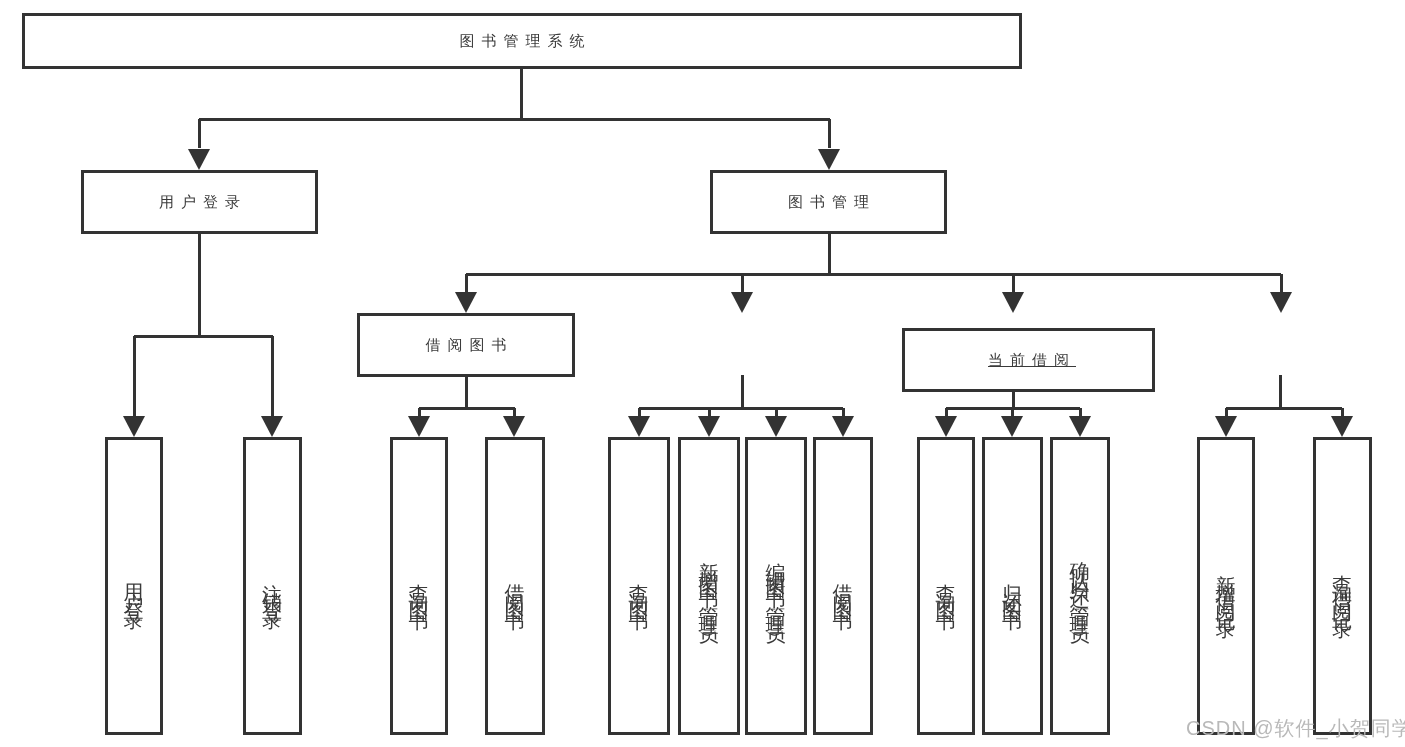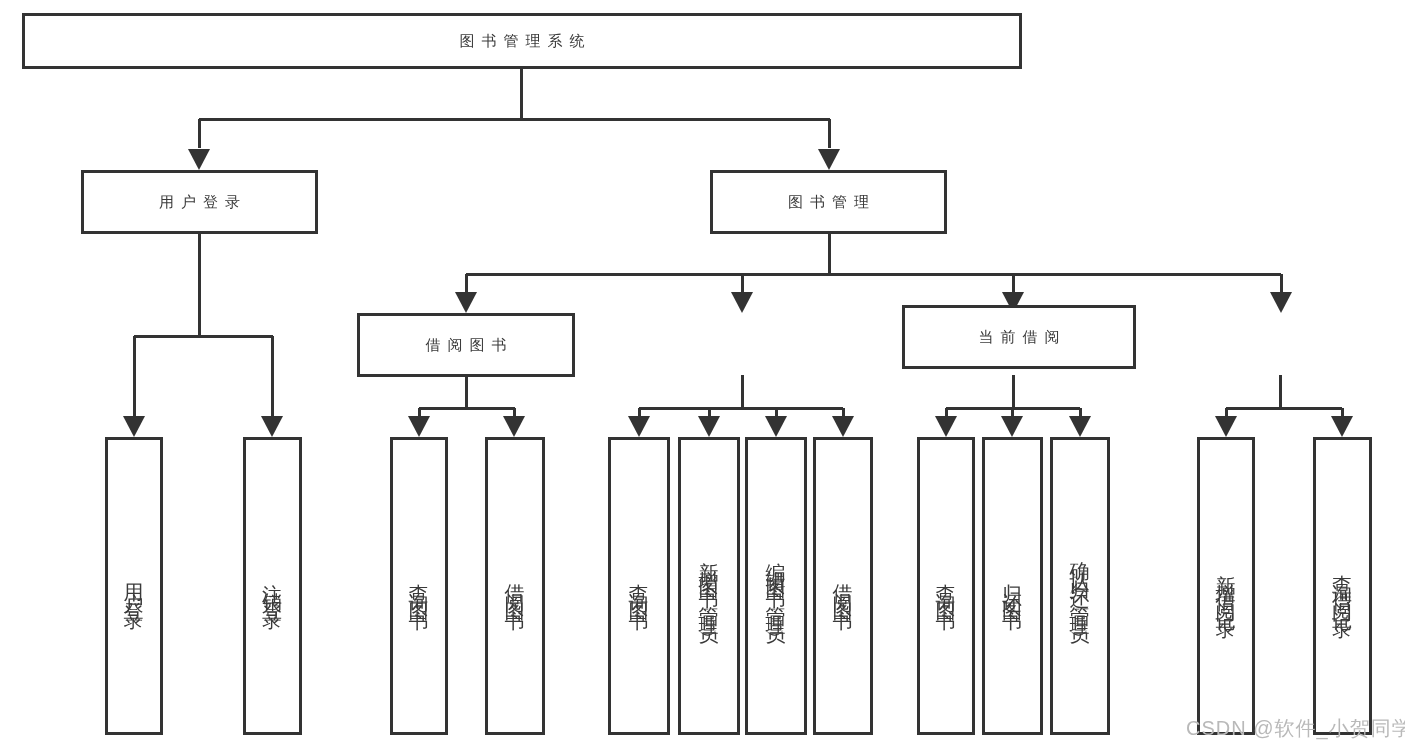--- a/index.html
+++ b/index.html
@@ -41,21 +41,21 @@
   <div class="box" style="left:81px;top:170px;width:237px;height:64px;">
     <span class="hlabel">用户登录</span>
   </div>
   <div class="box" style="left:710px;top:170px;width:237px;height:64px;">
     <span class="hlabel">图书管理</span>
   </div>
 
   <div class="box" style="left:357px;top:313px;width:218px;height:64px;">
     <span class="hlabel">借阅图书</span>
   </div>
-  <div class="box" style="left:902px;top:305px;width:234px;height:64px;">
+  <div class="box" style="left:902px;top:328px;width:253px;height:64px;text-decoration:underline;">
     <span class="hlabel">当前借阅</span>
   </div>
 
   <div class="box" style="left:105px;top:437px;width:58px;height:298px;">
     <span class="vtext">用户登录</span>
   </div>
   <div class="box" style="left:243px;top:437px;width:59px;height:298px;">
     <span class="vtext">注销登录</span>
   </div>
 

